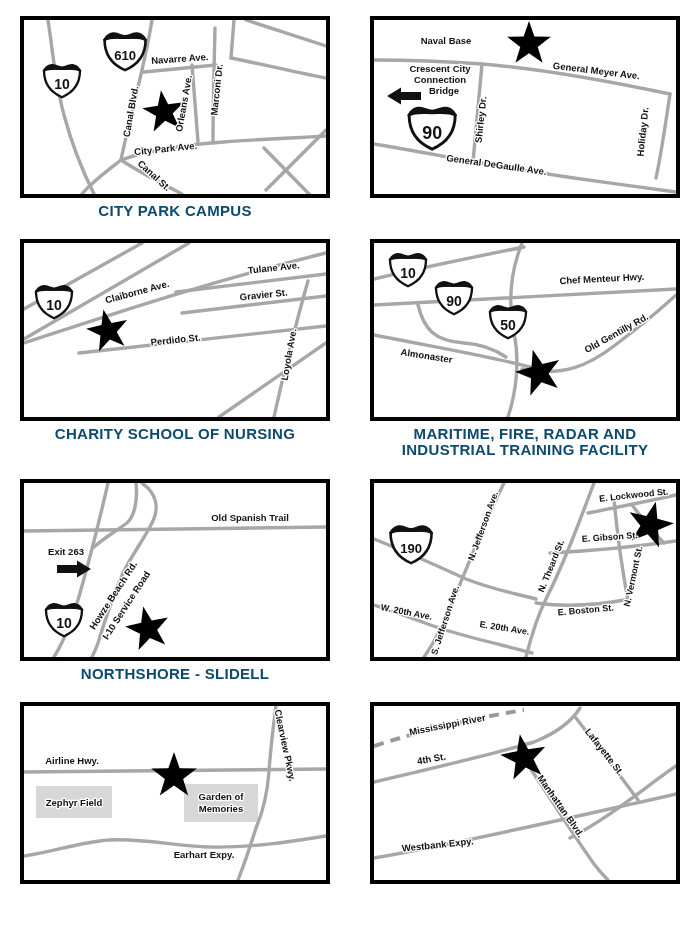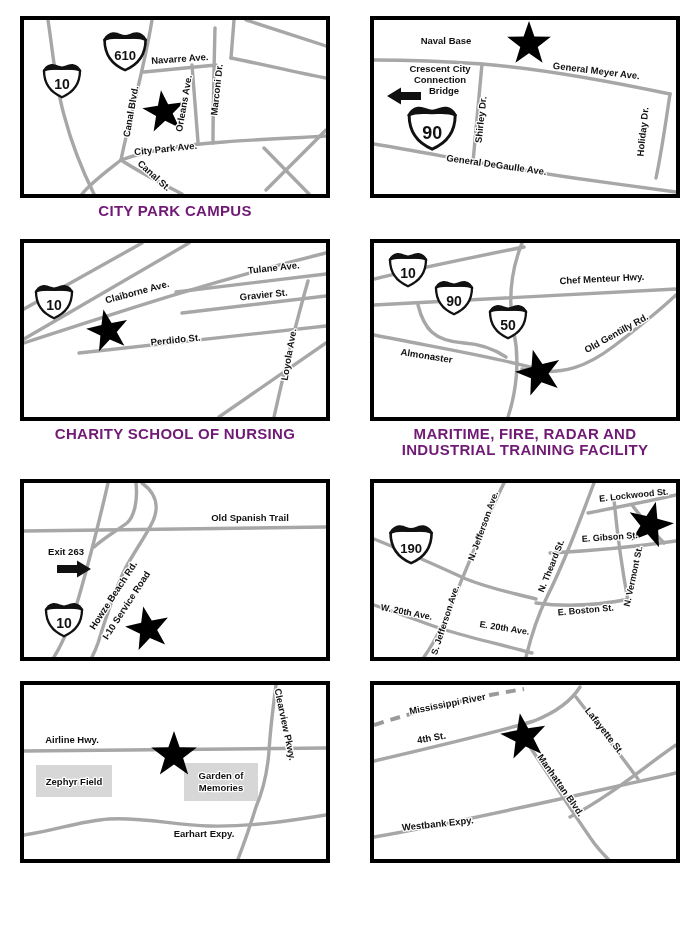--- a/index.html
+++ b/index.html
@@ -2,21 +2,21 @@
 <html><head>
 <meta charset="utf-8">
 <style>
   html,body{margin:0;padding:0;background:#ffffff;}
   .page{width:700px;height:944px;box-sizing:border-box;padding:16px 20px 0 20px;
         background:#fff;font-family:"Liberation Sans",sans-serif;}
   .grid{display:grid;grid-template-columns:310px 310px;column-gap:40px;row-gap:20px;}
   .cell{width:310px;}
   .panel{border:4px solid #000;width:310px;height:182px;box-sizing:border-box;background:#fff;overflow:hidden;}
   .panel svg{display:block;}
-  .title{text-align:center;font-weight:bold;font-size:15px;letter-spacing:.3px;color:#701a75;
+  .title{text-align:center;font-weight:bold;font-size:15px;letter-spacing:.3px;color:#0c4a6e;
          margin-top:5px;line-height:1.08;text-transform:uppercase;}
   .rd{fill:none;stroke:#a7a7a7;stroke-width:3.4;stroke-linecap:round;}
   .rd-dash{fill:none;stroke:#9a9a9a;stroke-width:4;stroke-linecap:butt;stroke-dasharray:10 7;}
   .lbl{font-family:"Liberation Sans",sans-serif;font-size:9.5px;font-weight:bold;fill:#111;
        text-anchor:middle;paint-order:stroke;stroke:#ffffff;stroke-width:2.6px;stroke-linejoin:round;}
   .lbl2{font-size:9px;}
   .shn{font-family:"Liberation Sans",sans-serif;font-size:14px;font-weight:bold;fill:#111;text-anchor:middle;}
   .shn3{font-size:11.5px;}
   .star{fill:#000;}
   .arrow{fill:#111;}
@@ -179,20 +179,21 @@
           <use href="#ishield"></use>
           <text class="shn" x="22" y="27">10</text>
         </g>
         <use href="#arrow-right" class="arrow" transform="translate(50,86)"></use>
         <text class="lbl" transform="translate(226,38)">Old Spanish Trail</text>
         <text class="lbl" transform="translate(42,72)">Exit 263</text>
         <text class="lbl" transform="translate(92,114) rotate(-57)">Howze Beach Rd.</text>
         <text class="lbl" transform="translate(105,124) rotate(-57)">I-10 Service Road</text>
       </svg>
     </div>
+    <div class="title">NORTHSHORE - SLIDELL</div>
   </div>
 
   <div class="cell">
     <div class="panel">
       <svg viewBox="0 0 302 174" width="302" height="174">
         <g>
           <path class="rd" d="M0,56 C40,72 70,86 92,96 C120,107 140,110 162,116"></path>
           <path class="rd" d="M130,0 C110,40 95,80 88,96 C75,130 60,160 50,174"></path>
           <path class="rd" d="M0,122 C30,132 50,140 68,146 C100,156 130,162 158,170"></path>
           <path class="rd" d="M220,0 C205,40 190,80 172,116 C165,130 158,150 152,174"></path>

